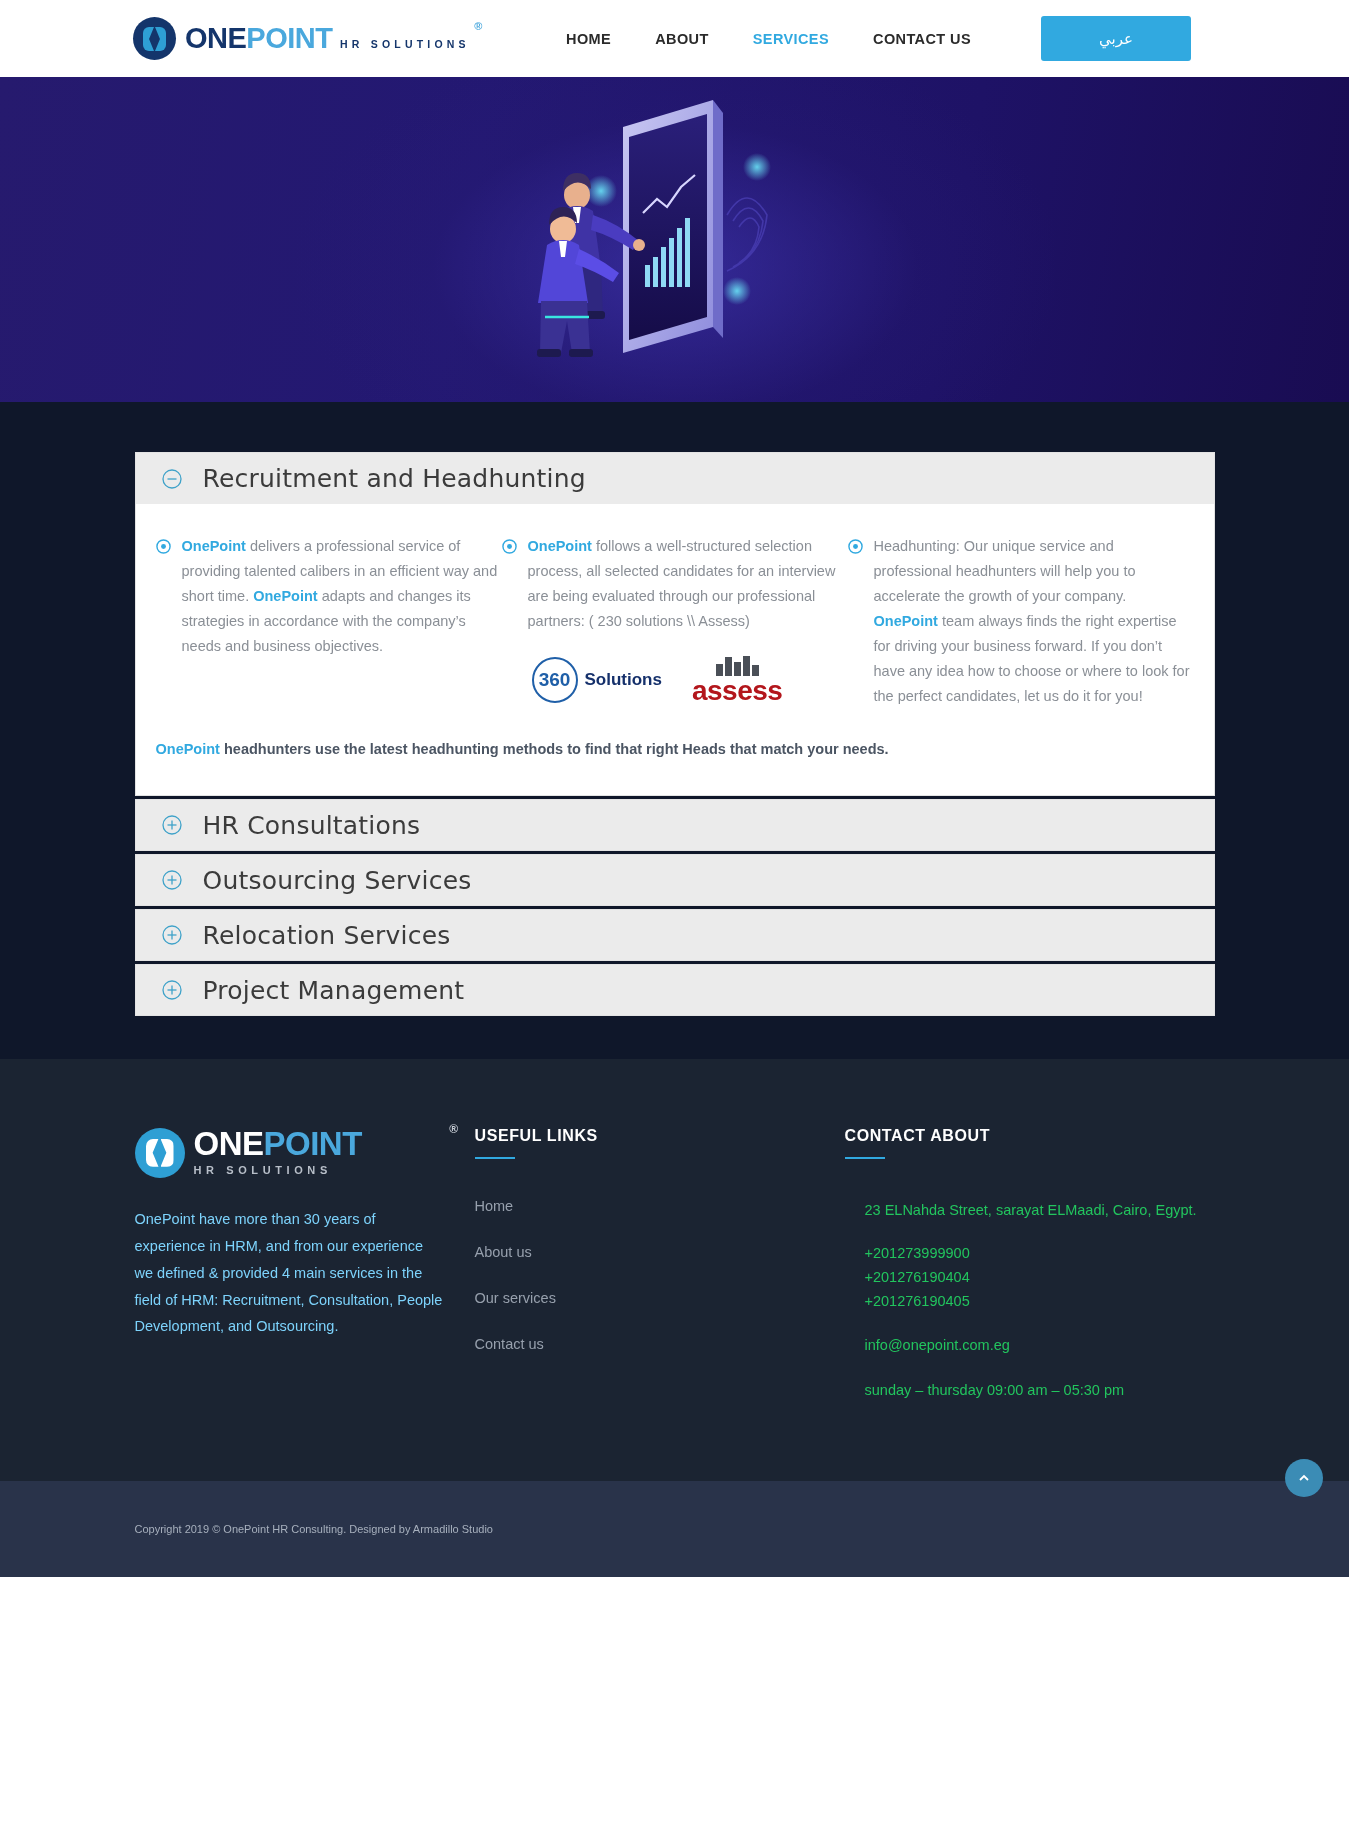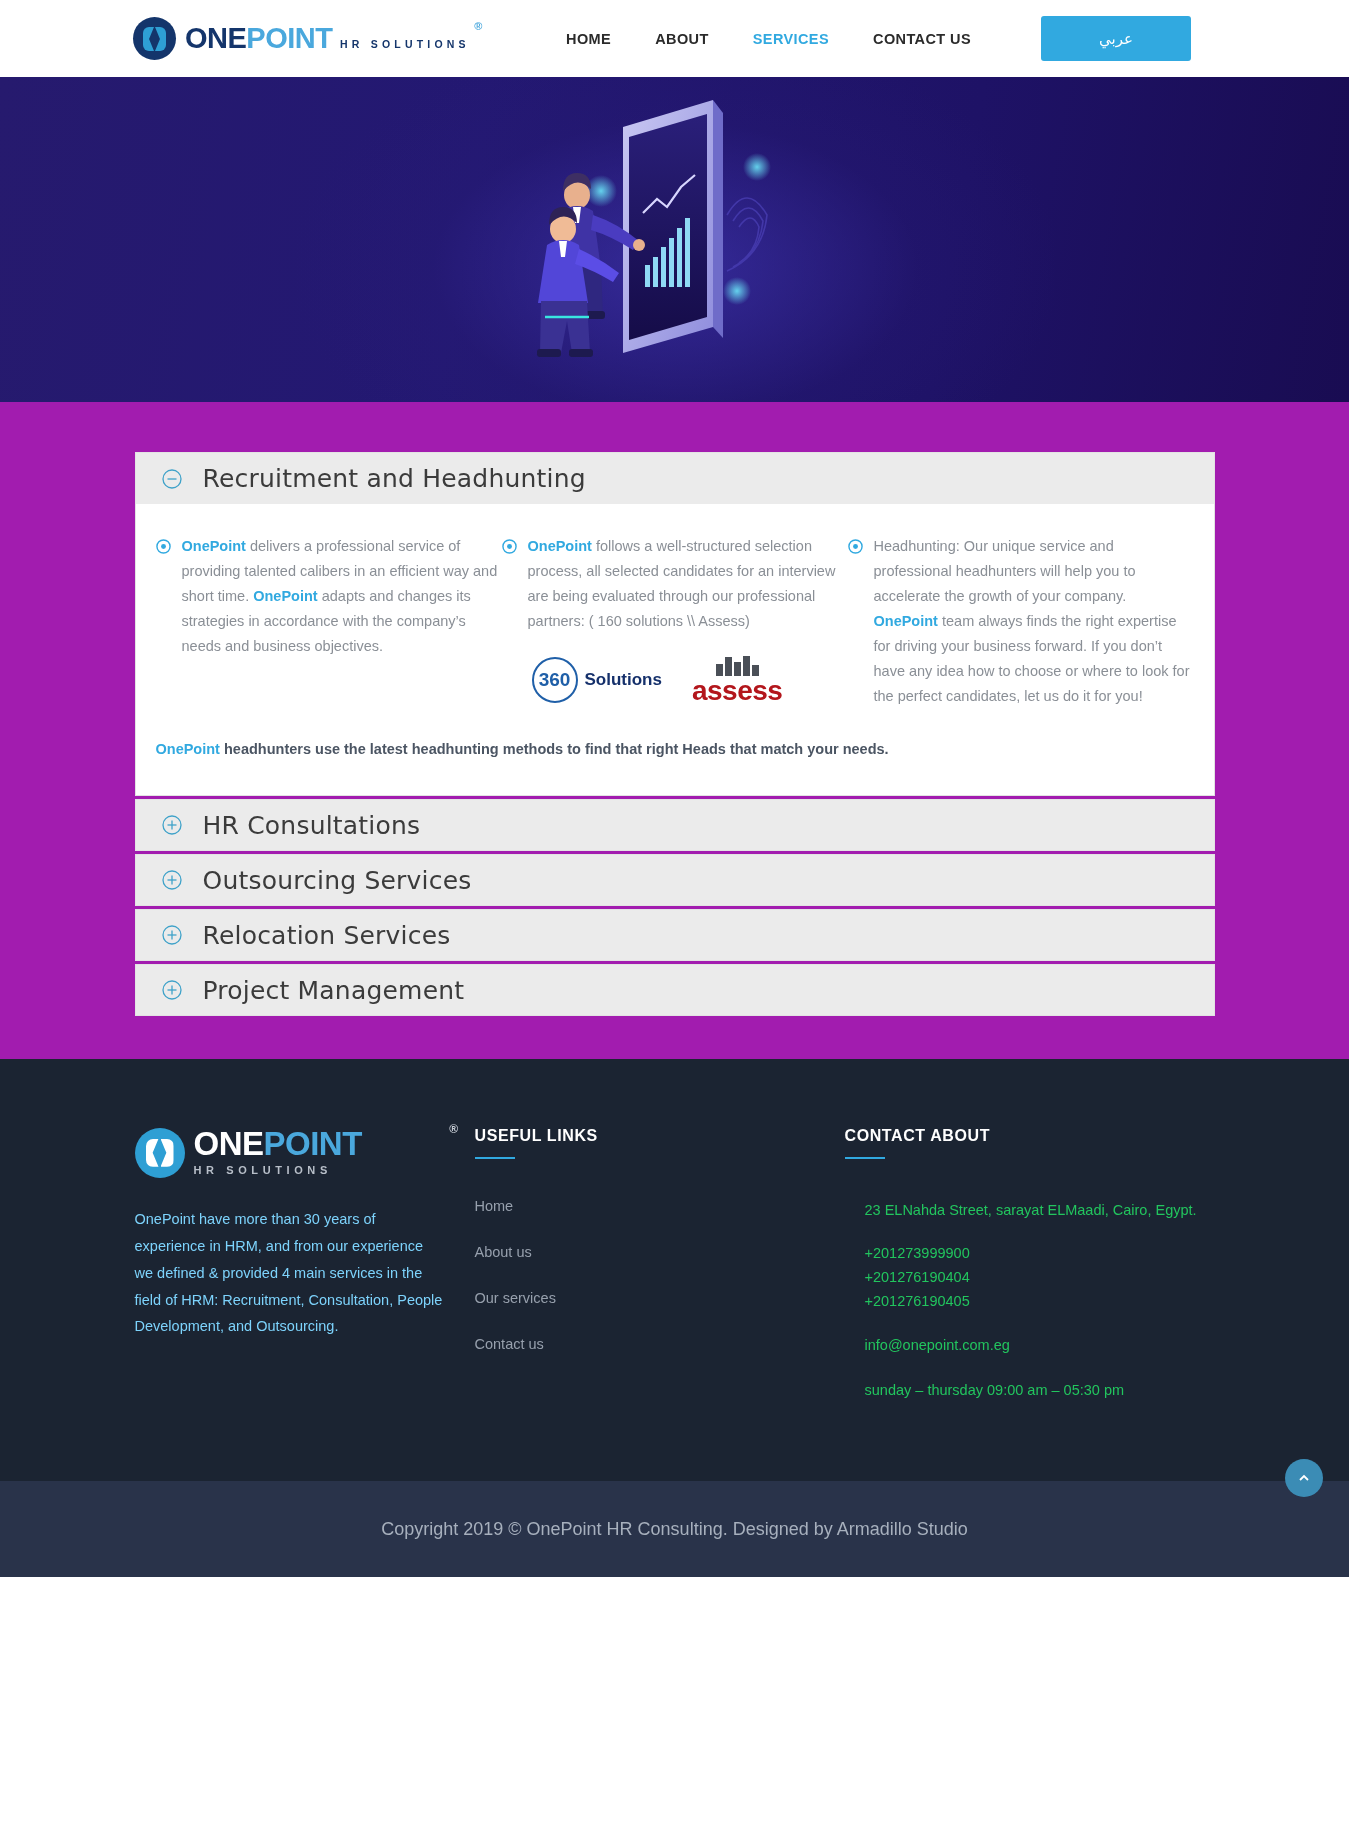--- a/index.html
+++ b/index.html
@@ -130,21 +130,21 @@
   }
   .hero-art {
     position:absolute;
     left:50%; top:50%;
     transform:translate(-50%,-50%);
     width:340px; height:290px;
   }
   
   .main {
     padding:50px 0 40px 0;
-    background:#a21caf;
+    background:#0f172a;
   }
   .container {
     width:1080px;
     margin:0 auto;
   }
   .acc-item { margin-bottom:3px; }
   .acc-head {
     background:#ebebeb;
     height:52px;
     display:flex;
@@ -356,23 +356,22 @@
   .copybar {
     background:#29334a;
     height:96px;
     display:flex;
     align-items:center;
     position:relative;
   }
   .copytext {
     width:1080px;
     margin:0 auto;
-    text-align:center;
     color:#a7b0bd;
-    font-size:18px;
+    font-size:11px;
   }
   .totop {
     position:absolute;
     right:26px; top:-22px;
     width:38px; height:38px;
     border-radius:50%;
     background:#3b8cb5;
     color:#ffffff;
     display:flex;
     align-items:center;
@@ -505,21 +504,21 @@
               <span class="op">OnePoint</span><span> delivers a professional service of providing talented calibers in an efficient way and short time. </span><span class="op">OnePoint</span><span> adapts and changes its strategies in accordance with the company’s needs and business objectives.</span>
             </p>
           </div>
 
           <div class="col">
             <svg class="bullet" viewBox="0 0 16 16">
               <circle cx="8" cy="8" r="7" fill="none" stroke="#31a9e0" stroke-width="1.5"></circle>
               <circle cx="8" cy="8" r="2.6" fill="#31a9e0"></circle>
             </svg>
             <p>
-              <span class="op">OnePoint</span><span> follows a well-structured selection process, all selected candidates for an interview are being evaluated through our professional partners: ( 160 solutions \\ Assess)</span>
+              <span class="op">OnePoint</span><span> follows a well-structured selection process, all selected candidates for an interview are being evaluated through our professional partners: ( 230 solutions \\ Assess)</span>
             </p>
             <div class="partner-logos">
               <div class="logo360">
                 <span class="circ">360</span>
                 <span class="sol">Solutions</span>
               </div>
               <div class="logoassess">
                 <span class="bars">
                   <i style="height:12px"></i>
                     <i style="height:19px"></i>

